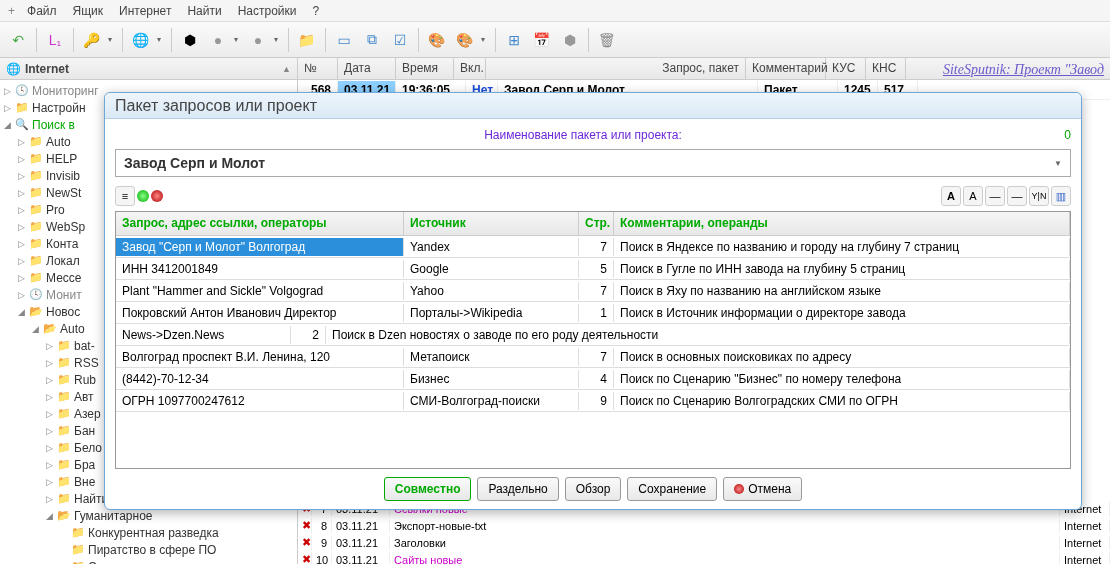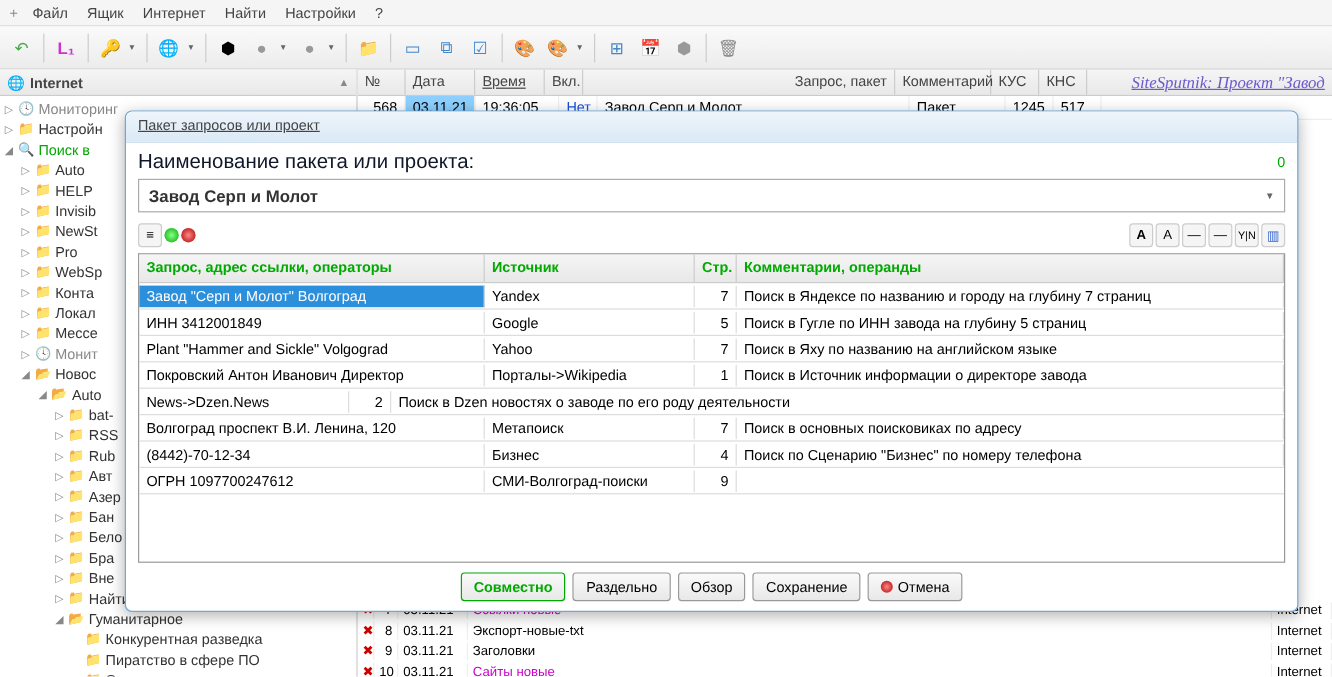--- a/index.html
+++ b/index.html
@@ -27,43 +27,43 @@
 .folder { color: #e8b83e; }
 .folder-open { color: #e8b83e; }
 .clock { color: #999; }
 .gray { color: #888; text-align: right; }
 .green { color: #0a0; }
 
 .content { flex: 1; overflow: hidden; }
 .grid { width: 100%; }
 .grid-head { display: flex; background: linear-gradient(#f5f5f5,#e8e8e8); border-bottom: 1px solid #ccc; height: 22px; }
 .grid-head > div { padding: 3px 6px; border-right: 1px solid #ccc; color: #444; font-weight: normal; }
-.grid-row { display: flex; height: 20px; align-items: flex-start; border-bottom: 1px solid #eee; }
+.grid-row { display: flex; height: 20px; align-items: flex-end; border-bottom: 1px solid #eee; font-weight: bold; }
 .grid-row > div { padding: 2px 6px; border-right: 1px solid #eee; white-space: nowrap; overflow: hidden; }
 .hl-date { background: #8dd0ff; }
 .red { color: #1d4ed8; }
 
 .links-area { margin-top: 400px; }
 .link-row { display: flex; height: 17px; align-items: center; font-size: 11px; }
 .link-row > div { padding: 1px 4px; border-right: 1px solid #eee; }
 .xmark { color: #c00; width: 14px; text-align: center; }
 .num { width: 20px; text-align: right; }
 .ldate { width: 58px; }
 .ltitle { flex: 1; }
 .magenta { color: #c0c; }
 .lsrc { width: 50px; }
 
 .watermark { position: absolute; right: 6px; top: 62px; font-style: italic; font-family: "Times New Roman", serif; color: #6a5acd; font-size: 14px; text-decoration: underline; }
 
 
 .dialog { position: absolute; left: 104px; top: 92px; width: 978px; height: 418px; background: #fff; border: 1px solid #6fa8d8; border-radius: 6px; box-shadow: 0 3px 12px rgba(0,0,0,0.3); display: flex; flex-direction: column; }
-.dlg-title { height: 26px; background: linear-gradient(#eef5fb,#dae9f6); border-bottom: 1px solid #b8d0e6; border-radius: 6px 6px 0 0; padding: 4px 10px; color: #444; font-size: 12px; text-decoration: underline; }
+.dlg-title { height: 26px; background: linear-gradient(#eef5fb,#dae9f6); border-bottom: 1px solid #b8d0e6; border-radius: 6px 6px 0 0; padding: 4px 10px; color: #444; font-size: 16px; }
 .dlg-body { flex: 1; padding: 6px 10px; display: flex; flex-direction: column; }
 .dlg-label-row { display: flex; align-items: center; height: 20px; }
-.dlg-label { color: #0f172a; font-size: 17px; flex: 1; }
+.dlg-label { color: #6d28d9; font-size: 12px; flex: 1; text-align: center; }
 .dlg-zero { color: #0a0; width: 20px; text-align: right; }
 .dlg-name { border: 1px solid #aaa; padding: 5px 8px; font-weight: bold; font-size: 14px; color: #333; margin: 4px 0; display: flex; align-items: center; }
 .dlg-name .dd { margin-left: auto; color: #666; font-size: 8px; }
 .dlg-toolbar { display: flex; align-items: center; height: 26px; gap: 2px; margin: 2px 0; }
 .dlg-tb-btn { width: 20px; height: 20px; border: 1px solid #ccc; border-radius: 3px; display: flex; align-items: center; justify-content: center; font-size: 11px; background: #f5f5f5; }
 .dot-g { width: 12px; height: 12px; border-radius: 50%; background: radial-gradient(#8f8,#0a0); }
 .dot-r { width: 12px; height: 12px; border-radius: 50%; background: radial-gradient(#f88,#a00); }
 .dlg-tb-right { margin-left: auto; display: flex; gap: 2px; }
 
 .dlg-grid { border: 1px solid #999; flex: 1; overflow: hidden; }
@@ -89,21 +89,21 @@
   <span>Ящик</span>
   <span>Интернет</span>
   <span>Найти</span>
   <span>Настройки</span>
   <span>?</span>
 </div>
 
 <div class="toolbar">
   <div class="tb-btn" style="color:#4a4">↶</div>
   <div class="tb-sep"></div>
-  <div class="tb-btn" style="color:#c3c;font-weight:bold">L₁</div>
+  <div class="tb-btn" style="color:#c3c;font-weight:normal">L₁</div>
   <div class="tb-sep"></div>
   <div class="tb-btn" style="color:#e8b83e">🔑</div>
     <span class="tb-arrow">▾</span>
   <div class="tb-sep"></div>
   <div class="tb-btn" style="color:#48c">🌐</div>
     <span class="tb-arrow">▾</span>
   <div class="tb-sep"></div>
   <div class="tb-btn">⬢</div>
   <div class="tb-btn" style="color:#999">●</div>
     <span class="tb-arrow">▾</span>
@@ -280,21 +280,21 @@
           <span class="tree-label ">Социология</span>
         </div>
       </div>
   </div>
 
   <div class="content">
     <div class="grid">
       <div class="grid-head" id="ghead">
           <div style="width: 40px;">№</div>
           <div style="width: 58px;">Дата</div>
-          <div style="width: 58px; text-decoration: underline;">Время</div>
+          <div style="width: 58px;">Время</div>
           <div style="width: 32px;">Вкл.</div>
           <div style="width: 260px; text-align: right;">Запрос, пакет</div>
           <div style="width: 80px;">Комментарий</div>
           <div style="width: 40px;">КУС</div>
           <div style="width: 40px;">КНС</div>
         </div>
       <div class="grid-row">
         <div style="width:40px;text-align:right">568</div>
         <div class="hl-date" style="width:58px">03.11.21</div>
         <div style="width:70px">19:36:05</div>
@@ -416,20 +416,21 @@
           <div class="dg-row">
             <div class="c-q">(8442)-70-12-34</div>
             <div class="c-src">Бизнес</div>
             <div class="c-pg">4</div>
             <div class="c-com">Поиск по Сценарию "Бизнес" по номеру телефона</div>
           </div>
           <div class="dg-row">
             <div class="c-q">ОГРН 1097700247612</div>
             <div class="c-src">СМИ-Волгоград-поиски</div>
             <div class="c-pg">9</div>
+            <div class="c-com">Поиск по Сценарию Волгоградских СМИ по ОГРН</div>
           </div>
         </div>
     </div>
     <div class="dlg-buttons">
       <div class="dlg-btn green-b">Совместно</div>
       <div class="dlg-btn">Раздельно</div>
       <div class="dlg-btn">Обзор</div>
       <div class="dlg-btn">Сохранение</div>
       <div class="dlg-btn">
           <span class="dot-r" style="width:10px;height:10px"></span>

